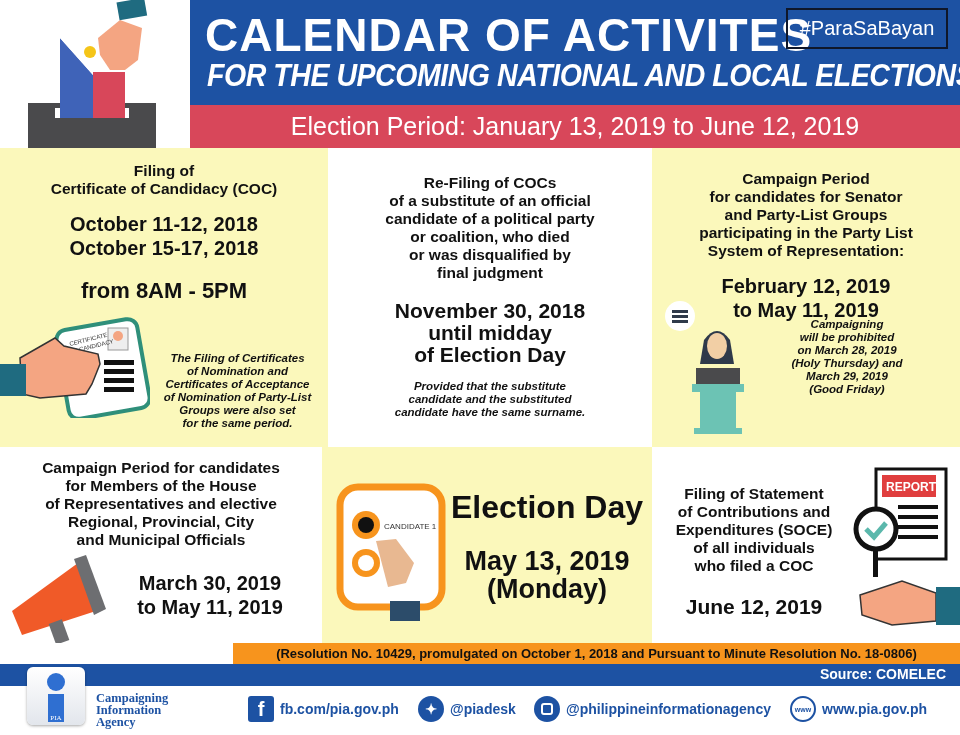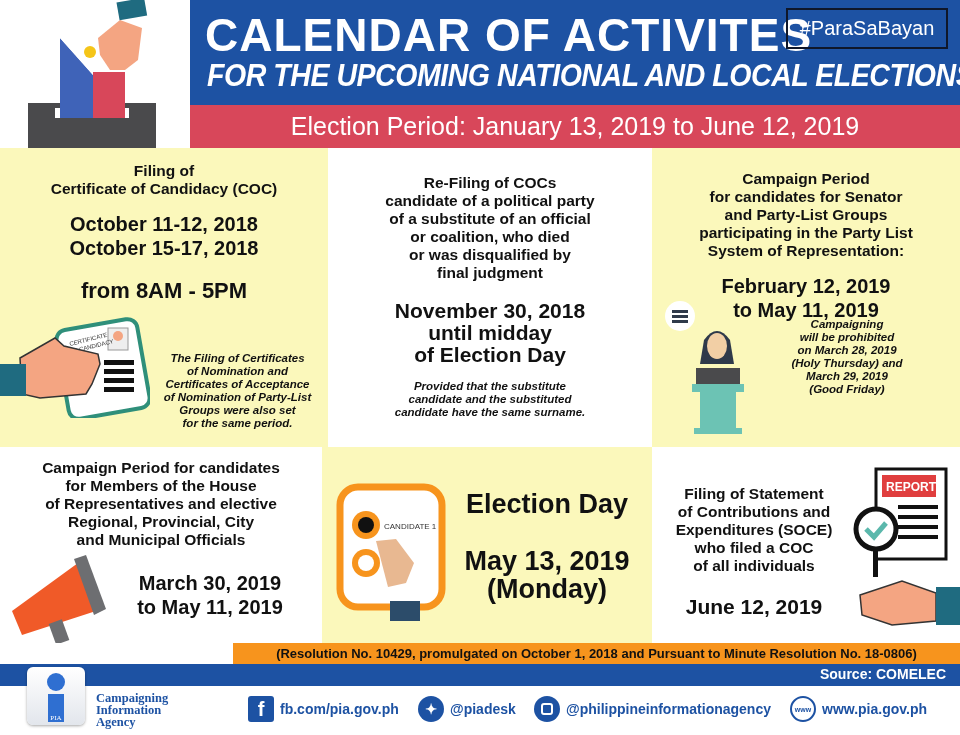--- a/index.html
+++ b/index.html
@@ -79,22 +79,22 @@
     <div>Certificates of Acceptance</div>
     <div>of Nomination of Party-List</div>
     <div>Groups were also set</div>
     <div>for the same period.</div>
   </div>
 </div>
 
 <div class="panel white" style="left:328px;top:148px;width:324px;height:299px;">
   <div class="p-title" style="position:absolute;left:0;top:26px;width:324px;line-height:18px;">
     <div>Re-Filing of COCs</div>
+    <div>of a substitute of an official</div>
     <div>candidate of a political party</div>
-    <div>of a substitute of an official</div>
     <div>or coalition, who died</div>
     <div>or was disqualified by</div>
     <div>final judgment</div>
   </div>
   <div class="p-date" style="position:absolute;left:0;top:152px;width:324px;font-size:21px;line-height:22px;">
     <div>November 30, 2018</div>
     <div>until midday</div>
     <div>of Election Day</div>
   </div>
   <div class="p-note" style="position:absolute;left:0;top:232px;width:324px;">
@@ -168,34 +168,34 @@
       <circle cx="30" cy="42" r="14" fill="#f7941d"></circle>
       <circle cx="30" cy="42" r="8" fill="#111"></circle>
       <circle cx="30" cy="80" r="14" fill="#f7941d"></circle>
       <circle cx="30" cy="80" r="8" fill="#fff"></circle>
       <text x="48" y="46" font-size="8" fill="#333">CANDIDATE 1</text>
       <text x="58" y="84" font-size="8" fill="#333">TE 2</text>
       <path d="M40 58 L60 56 L78 80 L70 100 L52 104 Z" fill="#e8b891"></path>
       <rect x="54" y="118" width="30" height="20" fill="#2c4c6a"></rect>
     </svg>
   </div>
-  <div style="position:absolute;left:125px;top:42px;width:200px;font-size:27px;font-weight:700;">Election Day</div>
+  <div style="position:absolute;left:125px;top:42px;width:200px;font-size:32px;font-weight:700;">Election Day</div>
   <div style="position:absolute;left:125px;top:100px;width:200px;font-size:27px;font-weight:700;line-height:28px;">
     <div>May 13, 2019</div>
     <div>(Monday)</div>
   </div>
 </div>
 
 <div class="panel white" style="left:652px;top:447px;width:308px;height:236px;">
   <div class="p-title" style="position:absolute;left:12px;top:38px;width:180px;">
     <div>Filing of Statement</div>
     <div>of Contributions and</div>
     <div>Expenditures (SOCE)</div>
+    <div>of all individuals</div>
     <div>who filed a COC</div>
-    <div>of all individuals</div>
   </div>
   <div style="position:absolute;left:200px;top:18px;width:108px;height:170px;">
     <svg width="108" height="170" viewBox="0 0 108 170">
       <rect x="24" y="4" width="70" height="90" fill="#fff" stroke="#111" stroke-width="3"></rect>
       <rect x="30" y="10" width="54" height="22" fill="#e03e3e"></rect>
       <text x="34" y="26" font-size="12" font-weight="700" fill="#fff">REPORT</text>
       <rect x="46" y="40" width="40" height="4" fill="#111"></rect>
       <rect x="46" y="50" width="40" height="4" fill="#111"></rect>
       <rect x="46" y="60" width="40" height="4" fill="#111"></rect>
       <rect x="46" y="70" width="40" height="4" fill="#111"></rect>

